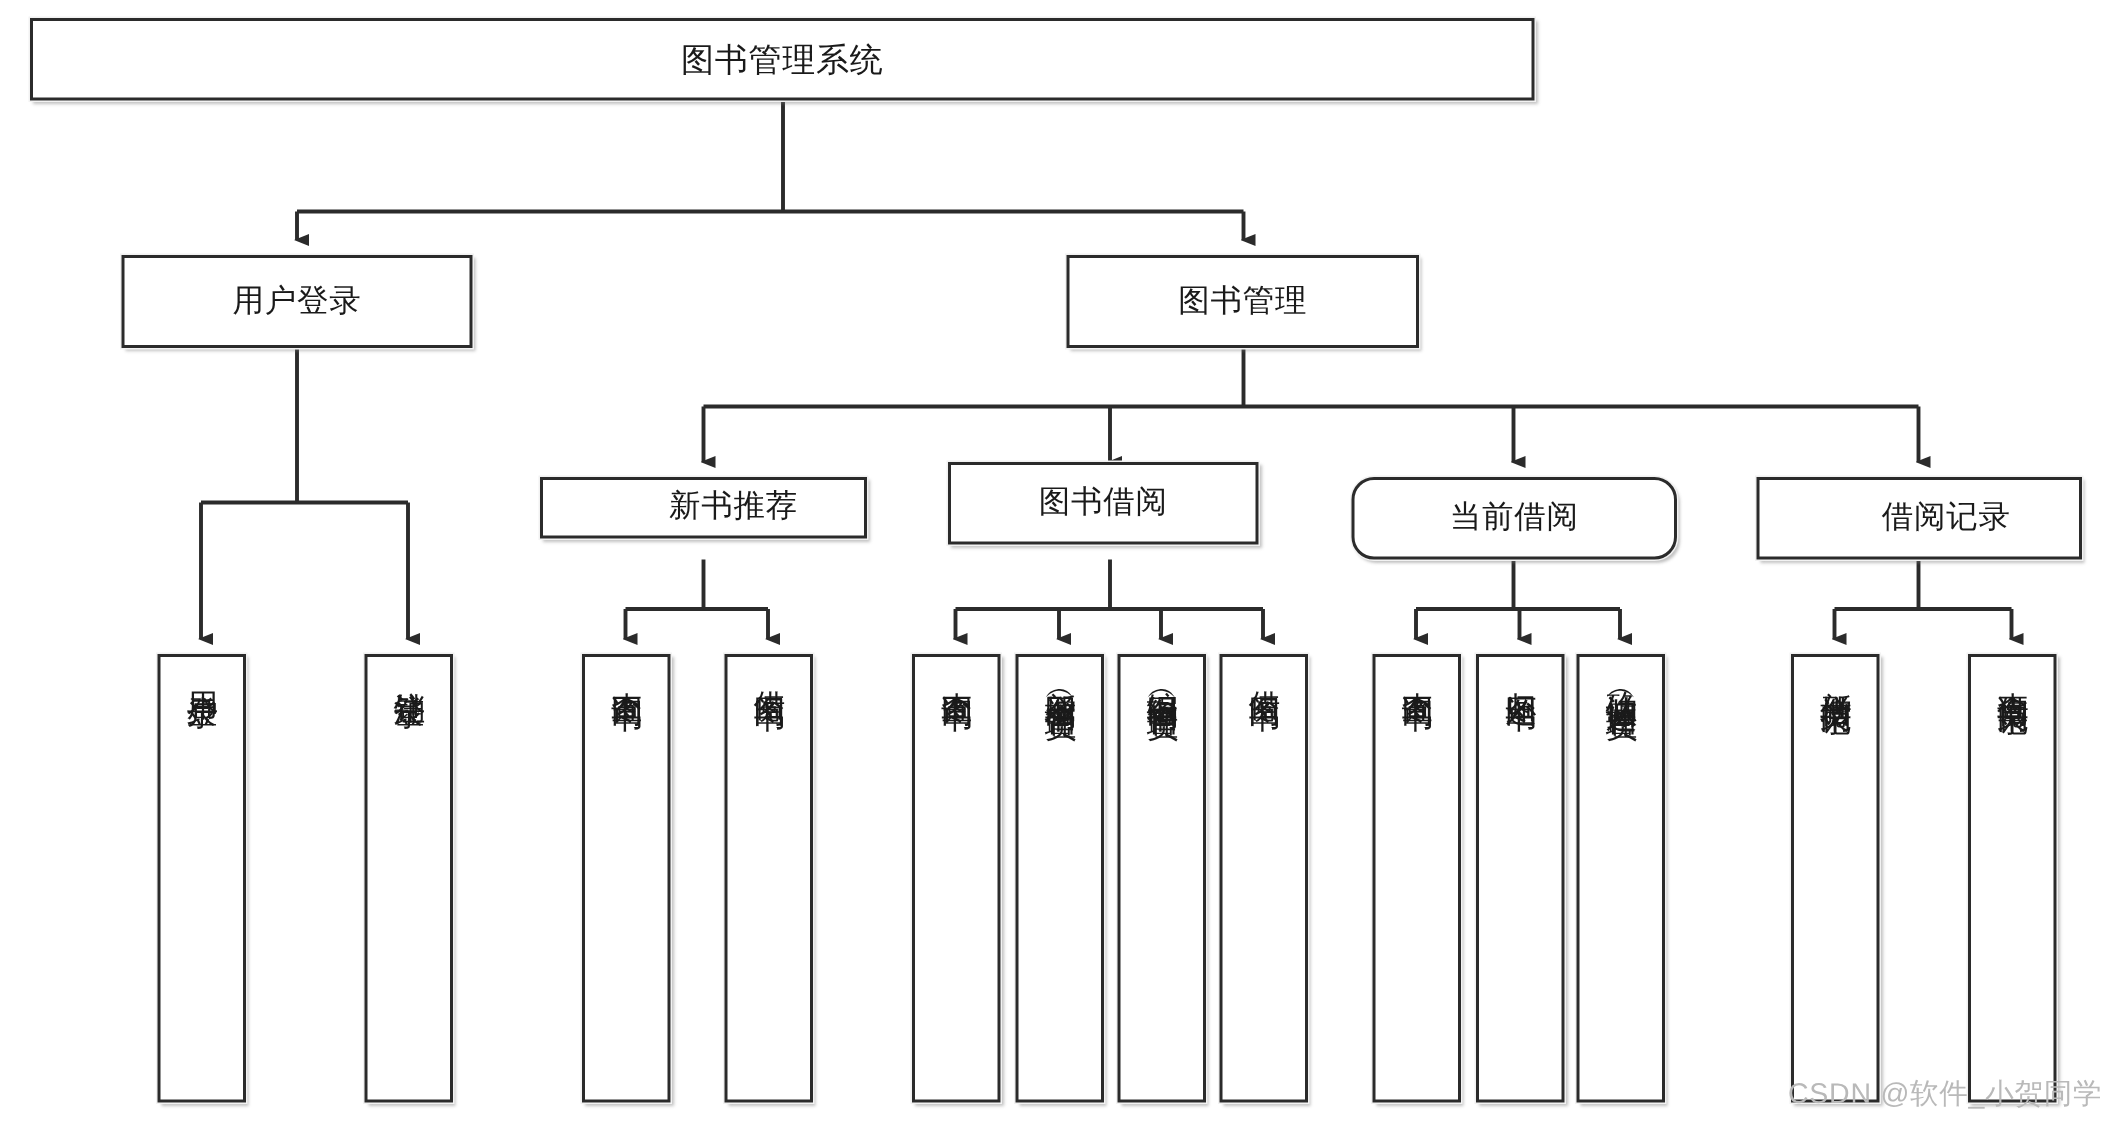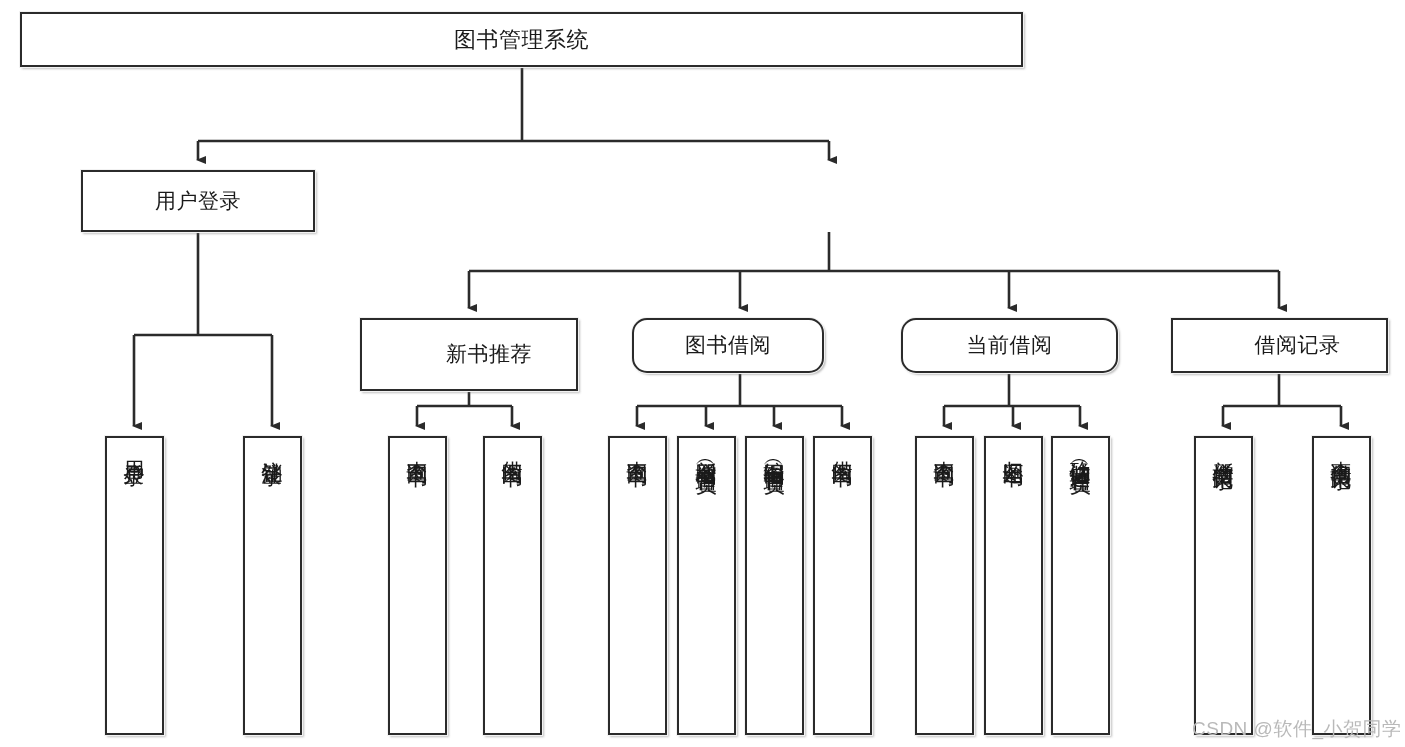--- a/index.html
+++ b/index.html
@@ -124,25 +124,28 @@
     </g>
   </svg>
 
   <div class="node horiz root" style="left:20px; top:12px; width:1003px; height:55px;">
     <span class="label">图书管理系统</span>
   </div>
 
   <div class="node horiz" style="left:81px; top:170px; width:234px; height:62px;">
     <span class="label">用户登录</span>
   </div>
+  <div class="node horiz" style="left:711px; top:170px; width:235px; height:62px;">
+    <span class="label">图书管理</span>
+  </div>
 
-  <div class="node horiz" style="left:360px; top:318px; width:218px; height:73px;padding-left:40px;">
+  <div class="node horiz" style="left:360px; top:318px; width:218px; height:41px;padding-left:40px;">
     <span class="label">新书推荐</span>
   </div>
-  <div class="node horiz" style="left:632px; top:318px; width:192px; height:55px;border-radius:15px;">
+  <div class="node horiz" style="left:632px; top:308px; width:207px; height:55px;">
     <span class="label">图书借阅</span>
   </div>
   <div class="node horiz" style="left:901px; top:318px; width:217px; height:55px;border-radius:15px;">
     <span class="label">当前借阅</span>
   </div>
   <div class="node horiz" style="left:1171px; top:318px; width:217px; height:55px;padding-left:36px;">
     <span class="label">借阅记录</span>
   </div>
 
   <div class="node vert" style="left:105px; top:436px; width:59px; height:299px;">

